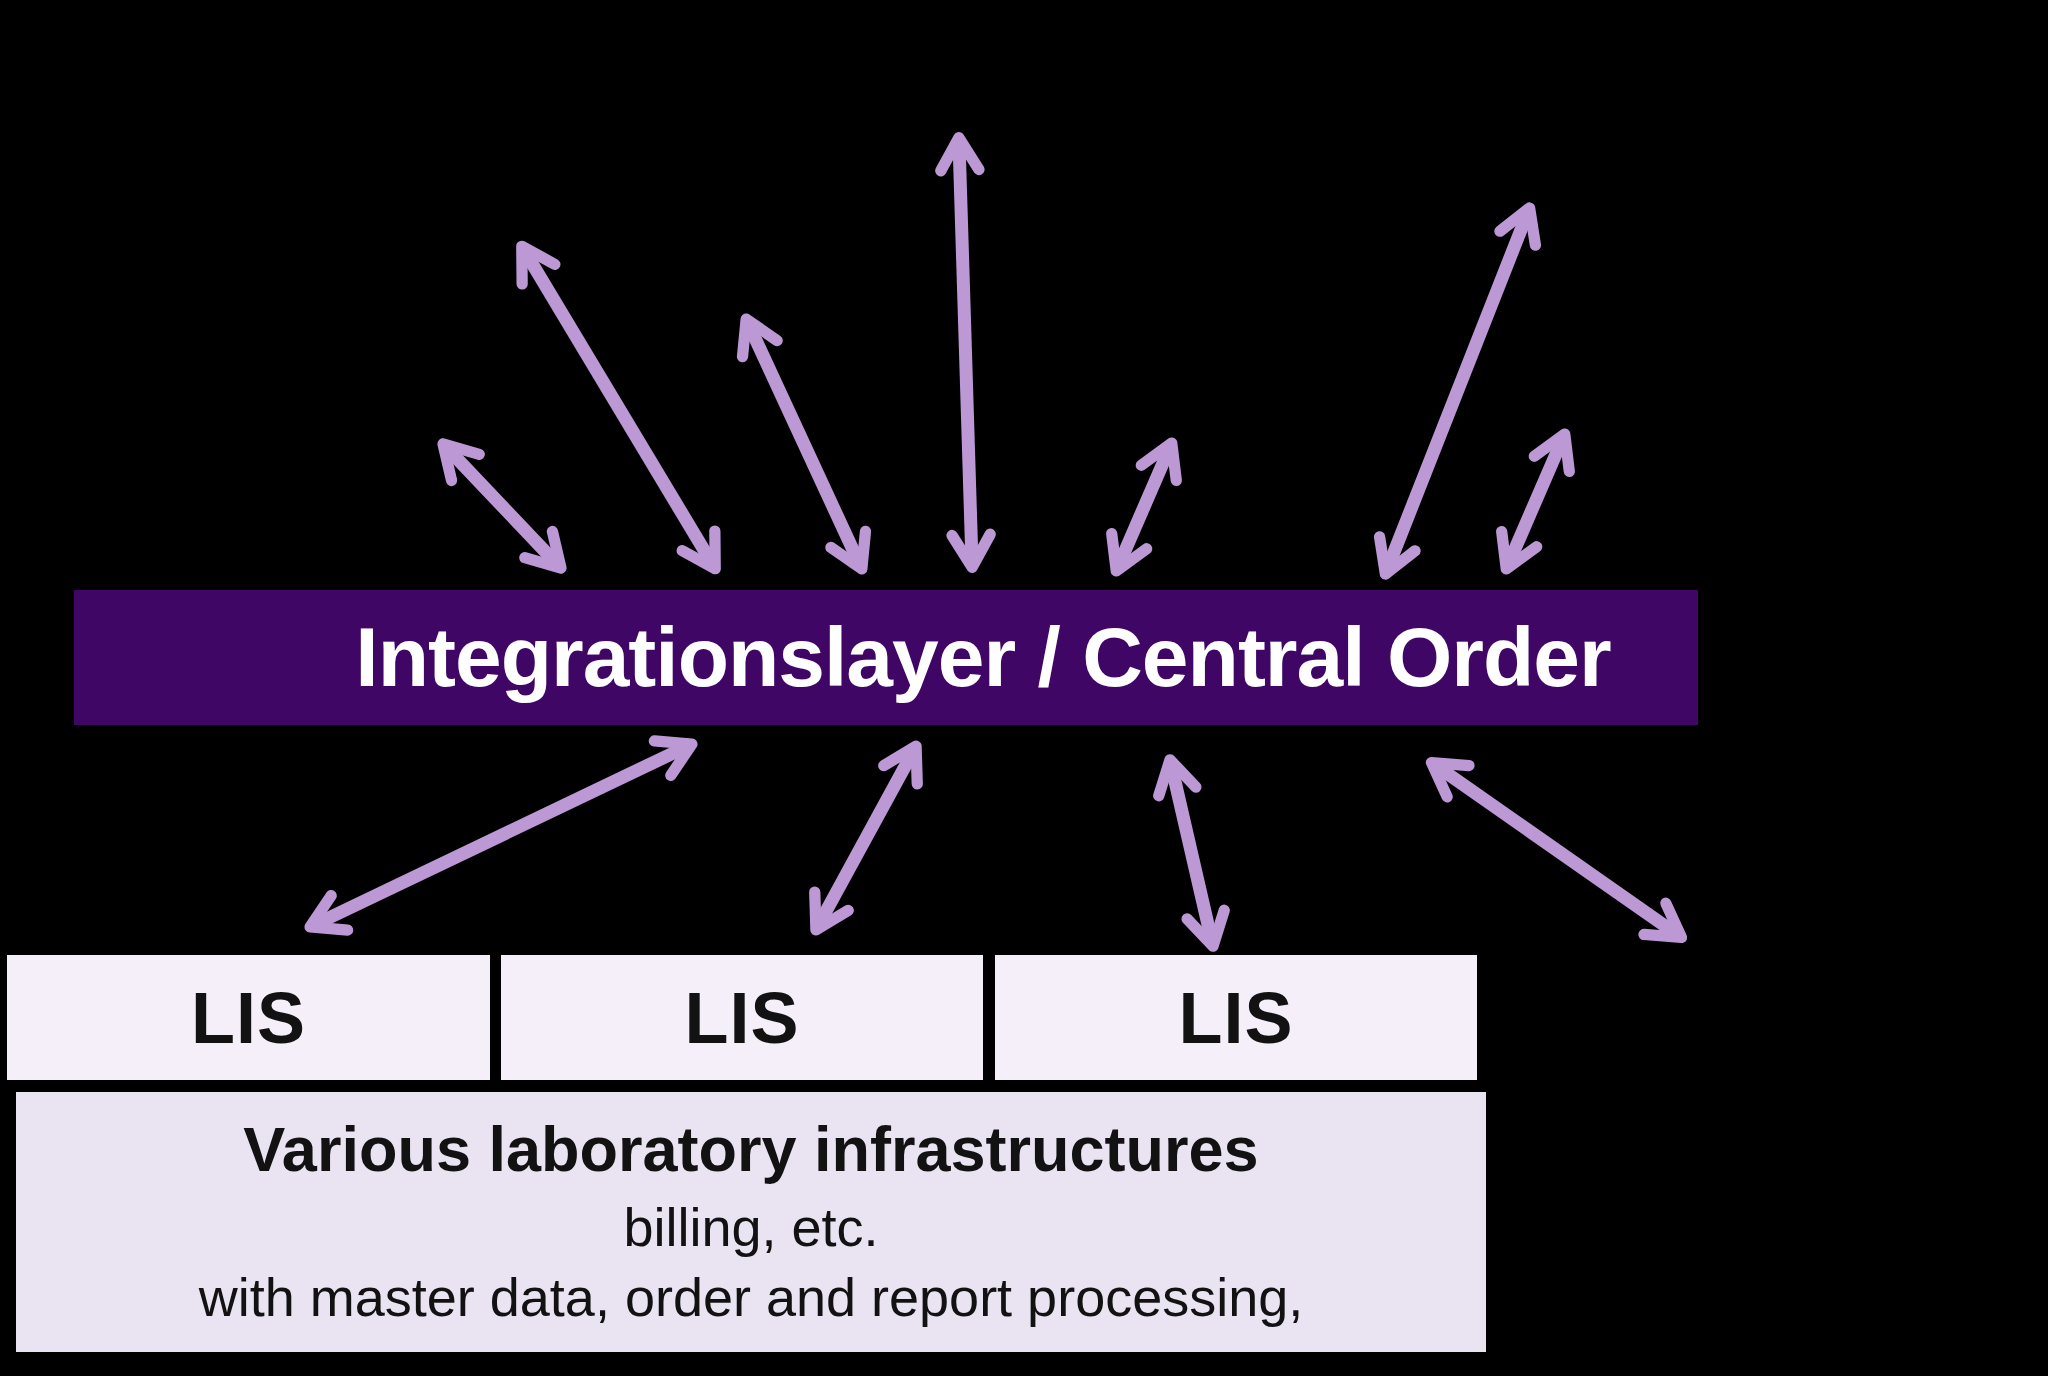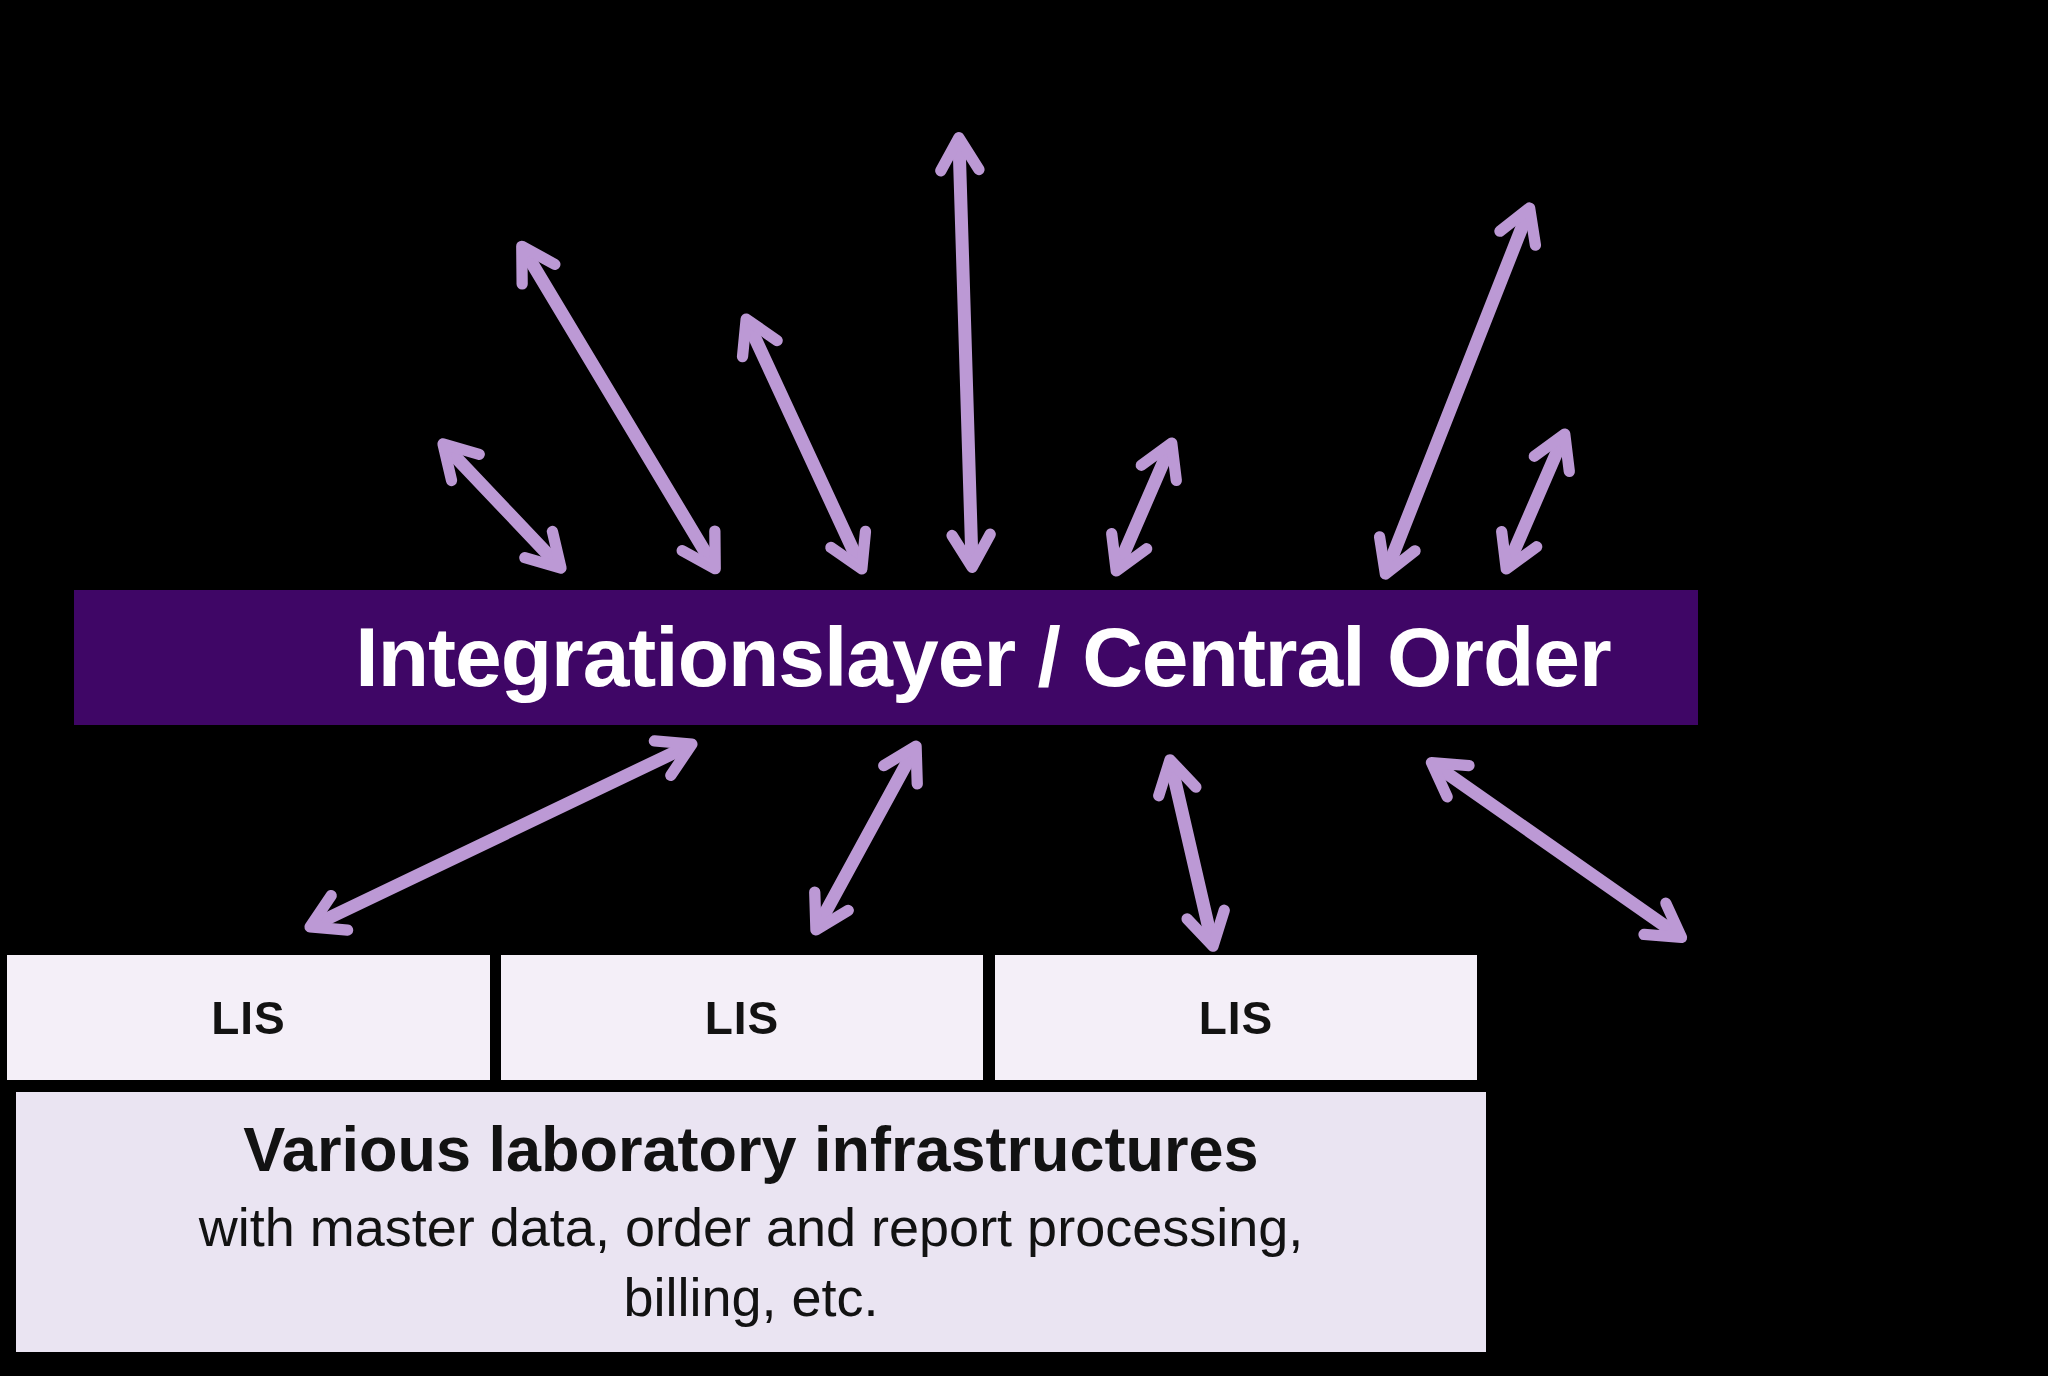--- a/index.html
+++ b/index.html
@@ -52,21 +52,21 @@
   .lis-box{
     position:absolute;
     top:955px; height:125px;
     background:var(--lis-bg);
     display:flex; align-items:center; justify-content:center;
   }
   .lis-box.b1{left:7px;   width:483px;}
   .lis-box.b2{left:501px; width:482px;}
   .lis-box.b3{left:995px; width:482px;}
   .lis-label{
-    font-size:46px;
+    font-size:72px;
     font-weight:600;
     color:var(--box-text);
     letter-spacing:1px;
   }
   .infra{
     position:absolute;
     left:16px; top:1092px;
     width:1470px; height:260px;
     background:var(--infra-bg);
     display:flex; flex-direction:column;
@@ -123,17 +123,17 @@
   </div>
   <div class="lis-box b2">
     <span class="lis-label">LIS</span>
   </div>
   <div class="lis-box b3">
     <span class="lis-label">LIS</span>
   </div>
 
   <div class="infra">
     <div class="infra-title">Various laboratory infrastructures</div>
+    <div class="infra-sub">billing, etc.</div>
     <div class="infra-sub">with master data, order and report processing,</div>
-    <div class="infra-sub">billing, etc.</div>
   </div>
 
 </div>
 
 </body></html>

